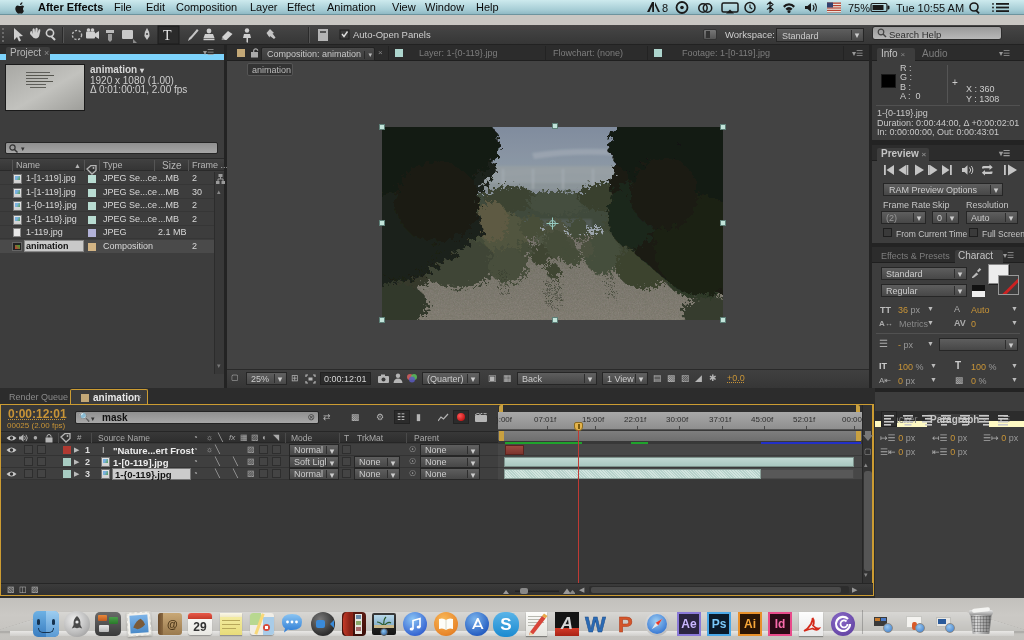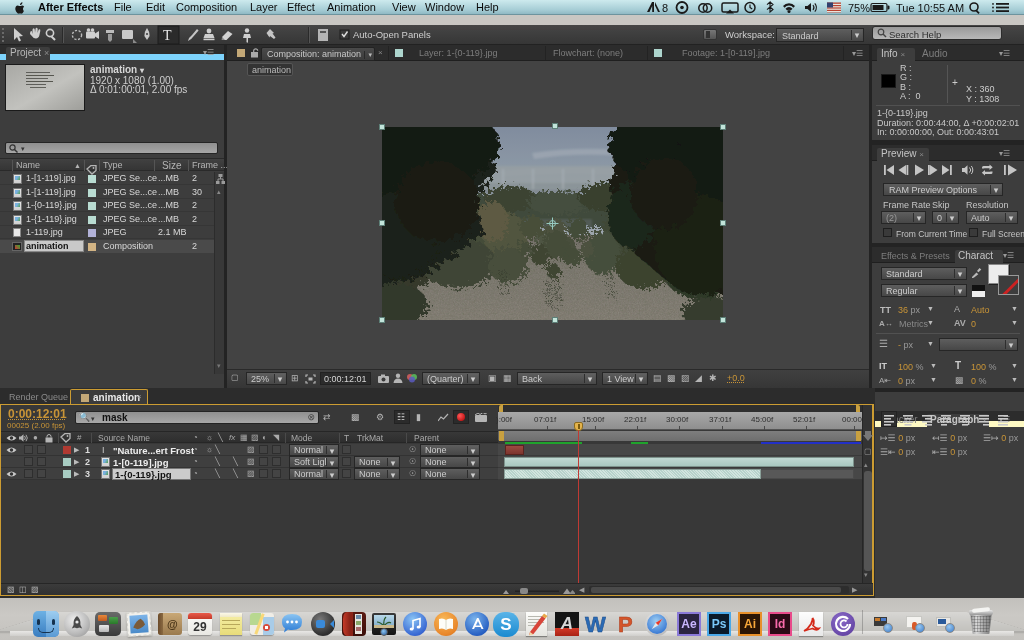--- a/index.html
+++ b/index.html
@@ -534,21 +534,21 @@
   </div>
   <div class="abs" style="left:9px;top:29px;width:15px;height:14px;background:#000;border:1px solid #1a1a1a;"></div>
   <div class="abs" style="left:28px;top:19px;font-size:9px;color:#ccc;line-height:9.3px;">R :<br>G :<br>B :<br>A :&nbsp; 0</div>
   <div class="abs" style="left:75px;top:20px;width:1px;height:38px;background:#555;"></div>
   <div class="abs" style="left:80px;top:32px;font-size:10px;color:#ccc;">+</div>
   <div class="abs" style="left:94px;top:20px;font-size:9px;color:#ccc;line-height:9.5px;margin-top:20px;">X : 360<br>Y : 1308</div>
   <div class="abs" style="left:4px;top:60px;width:144px;height:1px;background:#515151;"></div>
   <div class="abs" style="left:5px;top:64px;font-size:9px;color:#c9c9c9;line-height:9.7px;">1-{0-119}.jpg<br>Duration: 0:00:44:00, Δ +0:00:02:01<br>In: 0:00:00:00, Out: 0:00:43:01</div>
 
   <div class="abs" style="left:0;top:95px;width:152px;height:5px;background:#232323;"></div>
-  <div class="abs" style="left:0;top:100px;width:152px;height:16px;background:#2c2c2c;border-bottom:1px solid #1f1f1f;">
+  <div class="abs" style="left:0;top:100px;width:152px;height:16px;background:#2c2c2c;border-bottom:1px solid #1f1f1f;font-weight:bold;">
     <div class="abs" style="left:5px;top:3px;width:52px;height:13px;background:#3d3d3d;border-radius:2px 2px 0 0;"></div>
     <div class="abs" style="left:9px;top:3px;font-size:10px;color:#c5c5c5;">Preview <span style="color:#888;font-size:8px;">×</span></div>
     <div class="abs" style="left:127px;top:5px;color:#999;font-size:8px;line-height:8px;">▾☰</div>
   </div>
   <svg class="abs" style="left:12px;top:119px;" width="134" height="12" viewBox="0 0 134 12">
     <g fill="#c5c5c5">
       <rect x="0" y="1" width="1.8" height="10"></rect>
           <path d="M10,1 L10,11 L2.5,6 Z"></path>
       <path d="M22,1 L22,11 L14.5,6 Z"></path>
           <rect x="22.5" y="1" width="1.8" height="10"></rect>

